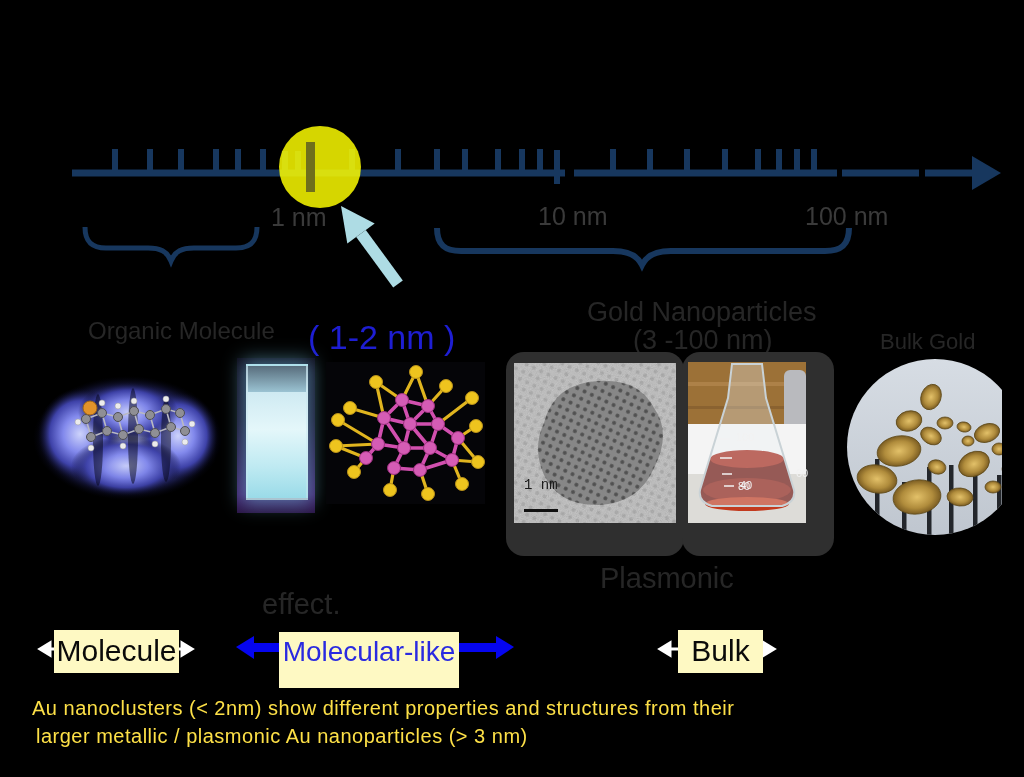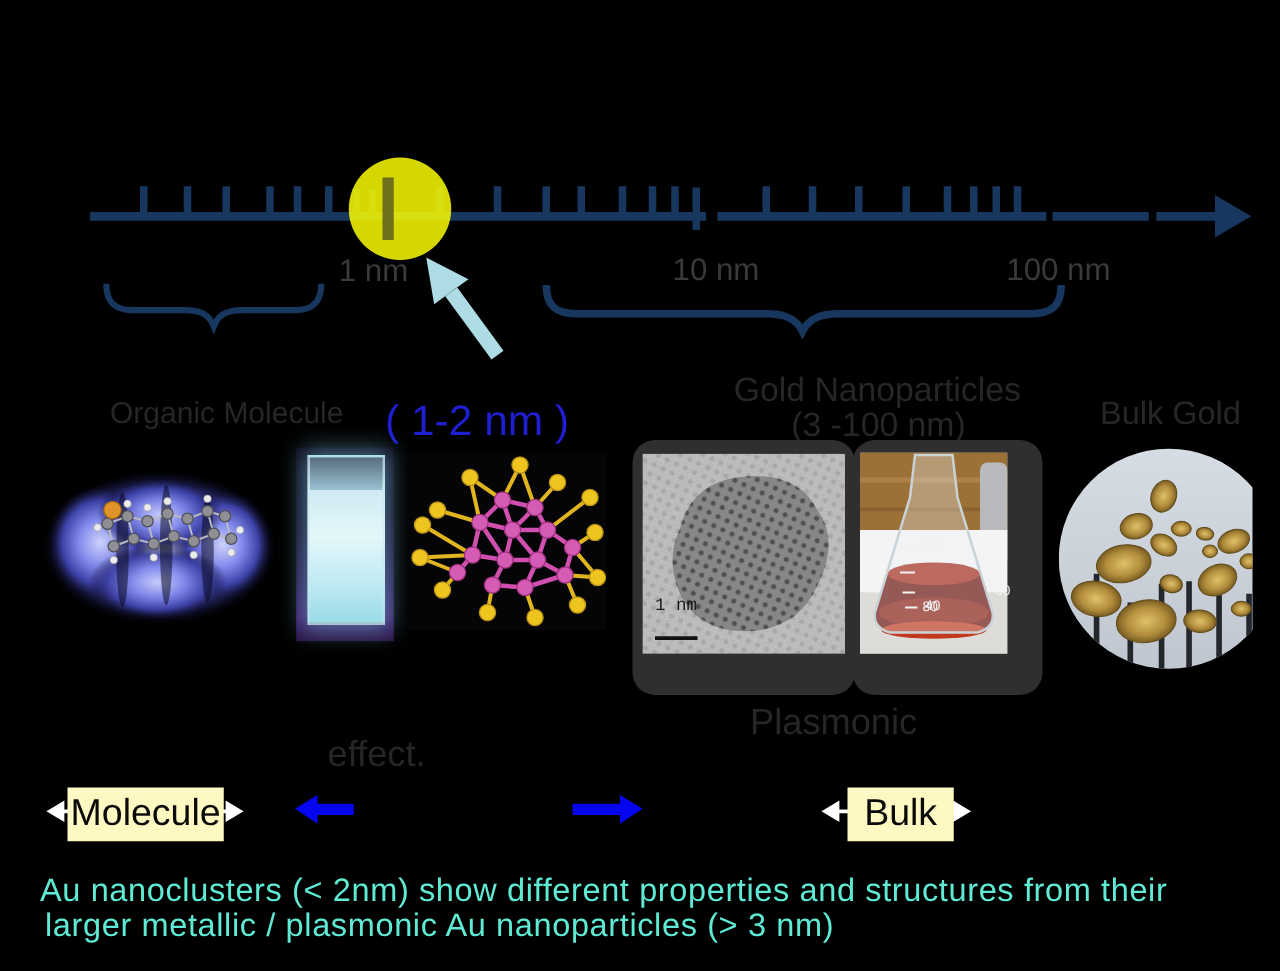--- a/index.html
+++ b/index.html
@@ -4,21 +4,21 @@
 <style>
   html,body{margin:0;padding:0;background:#000;}
   #canvas{position:relative;width:1002px;height:777px;background:#000;overflow:hidden;
           font-family:"Liberation Sans",sans-serif;}
   .abs{position:absolute;}
   .lab{color:#262626;white-space:nowrap;}
   .scale-lab{color:#3a3a3a;font-size:25px;white-space:nowrap;}
   .blue-head{color:#1e1ed2;font-size:34px;white-space:nowrap;}
   .whitebox{background:#fef9c3;display:flex;align-items:flex-start;justify-content:center;}
   .cat-text{font-size:30px;color:#0a0a0a;line-height:42px;white-space:nowrap;}
-  .foot{color:#5eead4;font-size:26px;letter-spacing:.5px;white-space:nowrap;text-align:center;}
+  .foot{color:#fde047;font-size:20px;letter-spacing:.5px;white-space:nowrap;text-align:center;}
   svg{display:block;}
 </style>
 </head>
 <body>
 
 <div id="canvas">
 
   <svg class="abs" style="left:0;top:0;" width="1024" height="777" viewBox="0 0 1024 777">
 
     <path d="M72 173 H565 M574 173 H837 M842 173 H919 M925 173 H972" stroke="#17375E" stroke-width="7" fill="none"></path>
@@ -50,21 +50,21 @@
   <span class="abs scale-lab" style="left:271px;top:203px;">1 nm</span>
   <span class="abs scale-lab" style="left:538px;top:202px;">10 nm</span>
   <span class="abs scale-lab" style="left:805px;top:202px;">100 nm</span>
 
   <span class="abs blue-head" style="left:308px;top:318px;">( 1-2 nm )</span>
 
   <span class="abs lab" style="left:587px;top:297px;font-size:27px;">Gold Nanoparticles</span>
   <span class="abs lab" style="left:633px;top:325px;font-size:27px;">(3 -100 nm)</span>
 
   <span class="abs lab" style="left:45px;top:317px;font-size:24px;margin-left:43px;">Organic Molecule</span>
-  <span class="abs lab" style="left:880px;top:315px;font-size:26px;">Bulk Gold</span>
+  <span class="abs lab" style="left:880px;top:329px;font-size:22px;">Bulk Gold</span>
 
   <svg class="abs" style="left:28px;top:362px;" width="200" height="158" viewBox="0 0 200 158">
     <defs>
       <radialGradient id="gblob">
         <stop offset="0%" stop-color="#cdd3fb"></stop>
         <stop offset="40%" stop-color="#8289ec"></stop>
         <stop offset="72%" stop-color="#3e42a8"></stop>
         <stop offset="100%" stop-color="#08081e" stop-opacity="0"></stop>
       </radialGradient>
     </defs>
@@ -276,20 +276,23 @@
     </g>
     <g fill="#0505F0">
       <rect x="458" y="13" width="42" height="9"></rect>
       <polygon points="514,17 496,6 496,29"></polygon>
     </g>
   </svg>
 
   <div class="abs whitebox" style="left:54px;top:630px;width:125px;height:43px;">
     <span class="cat-text">Molecule</span>
   </div>
+  <div class="abs whitebox" style="left:279px;top:632px;width:180px;height:56px;">
+    <span class="cat-text" style="color:#2a2ae0;font-size:28px;line-height:40px;">Molecular-like</span>
+  </div>
   <div class="abs whitebox" style="left:678px;top:630px;width:85px;height:43px;">
     <span class="cat-text">Bulk</span>
   </div>
 
   <span class="abs foot" style="left:32px;top:697px;">Au nanoclusters (&lt; 2nm) show different properties and structures from their</span>
   <span class="abs foot" style="left:36px;top:725px;">larger metallic / plasmonic Au nanoparticles (&gt; 3 nm)</span>
 
 </div>
 
 </body></html>

